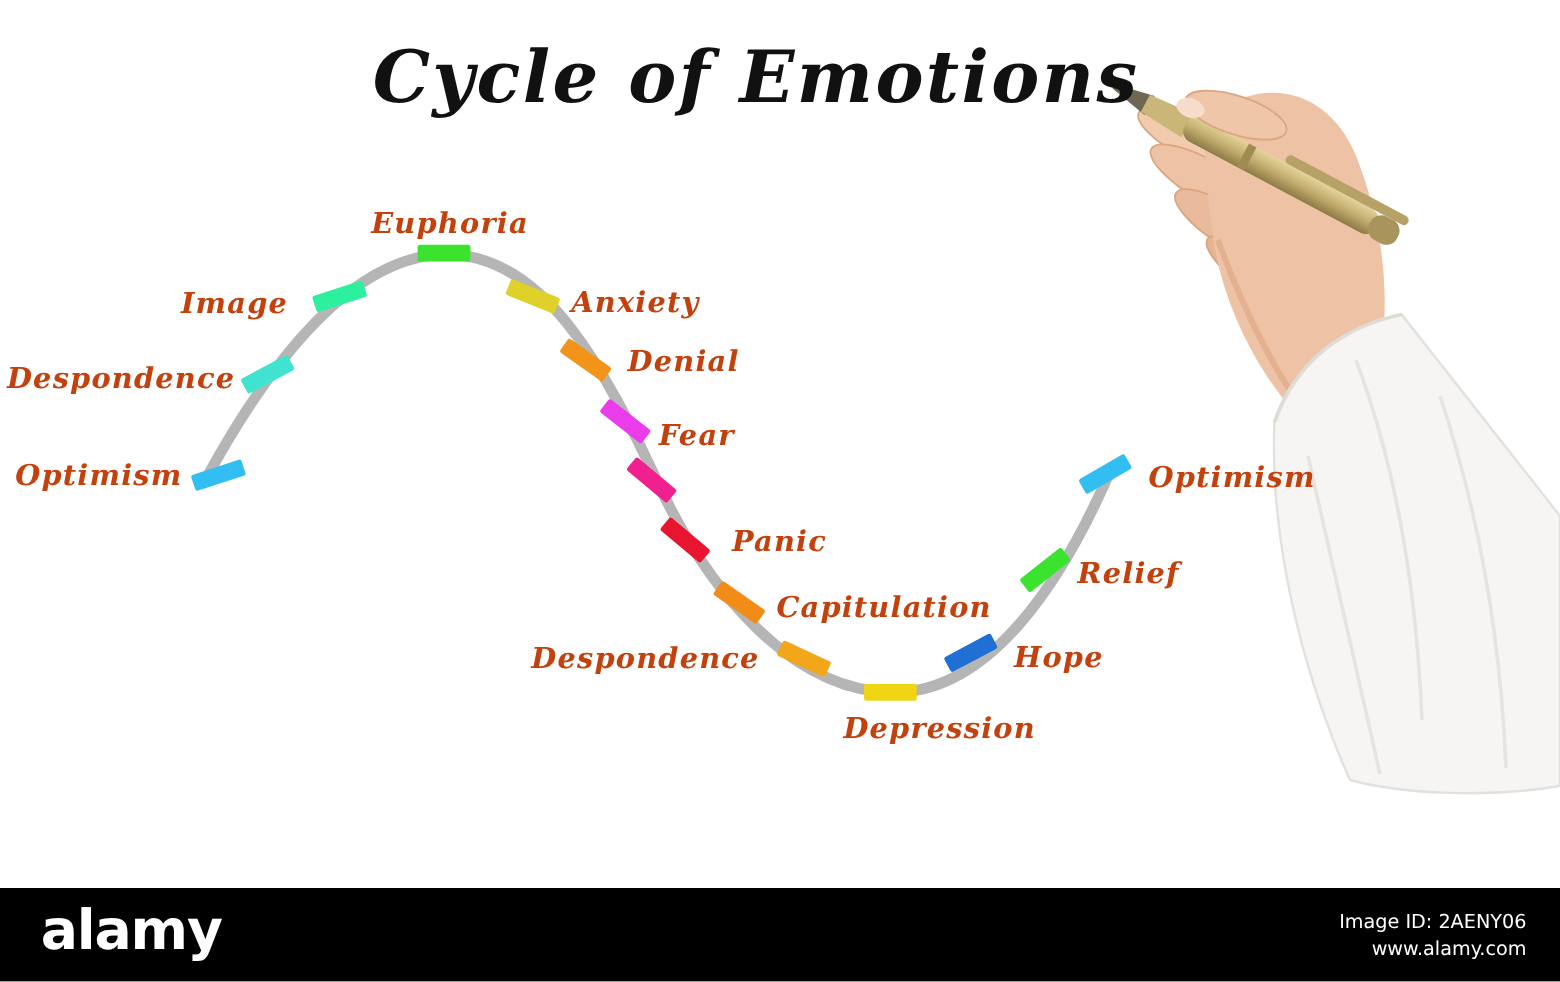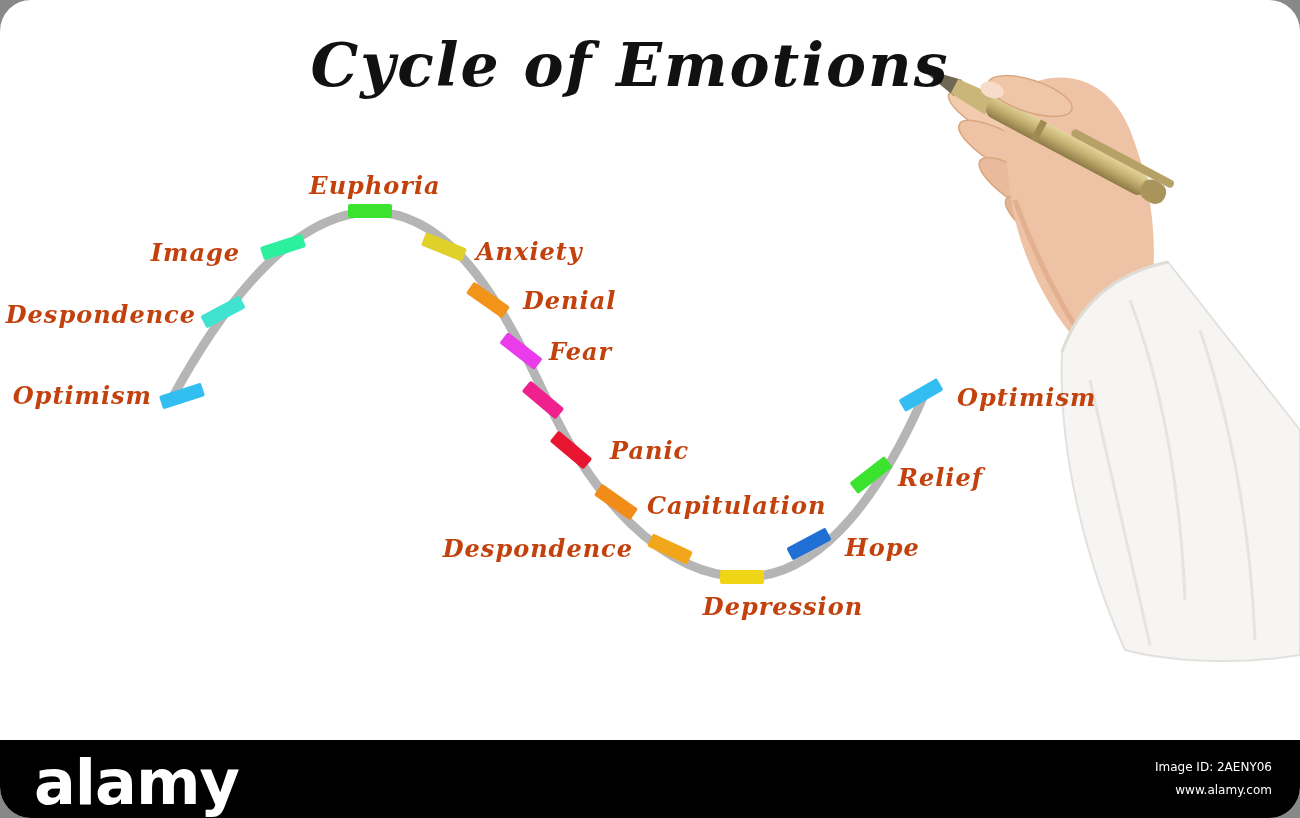--- a/index.html
+++ b/index.html
@@ -1,41 +1,41 @@
 <!DOCTYPE html>
 <html><head>
 <meta charset="utf-8">
 <style>
   html,body{margin:0;padding:0;background:#888;}
   .stage{
     position:relative;width:1300px;height:818px;background:#ffffff;
-    overflow:hidden;font-family:"DejaVu Serif", serif;margin:0 auto;border-radius:31px;
+    overflow:hidden;font-family:"DejaVu Serif", serif;margin:0 auto;
   }
   .title{
     position:absolute;top:30px;left:630px;transform:translateX(-50%);
     font-size:60px;font-weight:bold;font-style:italic;color:#111;
     letter-spacing:2px;white-space:nowrap;z-index:3;
   }
   .diagram-svg{position:absolute;top:0;left:0;z-index:1;}
   .lbl{
     position:absolute;font-size:24px;font-style:italic;font-weight:bold;
     color:#c2410c;white-space:nowrap;z-index:2;letter-spacing:1px;
   }
   .lbl-c{transform:translateX(-50%);}
   .footer{
     position:absolute;left:0;bottom:0;width:1300px;height:78px;
     background:#000;z-index:5;font-family:"DejaVu Sans", sans-serif;
   }
   .brand{
-    position:absolute;left:34px;top:12px;color:#fff;font-size:62px;
+    position:absolute;left:34px;top:12px;color:#fff;font-size:46px;
     font-weight:bold;letter-spacing:-1px;line-height:1;
   }
   .meta{
     position:absolute;right:28px;top:16px;color:#fff;text-align:right;
-    font-size:12px;line-height:23px;
+    font-size:16px;line-height:23px;
   }
 </style>
 </head>
 <body>
 
 <div class="stage">
 
   <div class="title">Cycle of Emotions</div>
 
   <svg class="diagram-svg" width="1300" height="740" viewBox="0 0 1300 740">
@@ -96,21 +96,21 @@
       <path d="M 1062 352 C 1080 300, 1120 272, 1168 262" fill="none" stroke="#dfdcd6" stroke-width="3"></path>
     </g>
   </svg>
 
   <div class="lbl" style="right:1148px; top:381px">Optimism</div>
   <div class="lbl" style="right:1104px; top:300px">Despondence</div>
   <div class="lbl" style="right:1060px; top:238px">Image</div>
   <div class="lbl lbl-c" style="left:375px; top:171px">Euphoria</div>
   <div class="lbl" style="left:476px; top:237px">Anxiety</div>
   <div class="lbl" style="left:523px; top:286px">Denial</div>
-  <div class="lbl" style="left:549px; top:337px">Fear</div>
+  <div class="lbl" style="left:549px; top:348px">Fear</div>
   <div class="lbl" style="left:610px; top:436px">Panic</div>
   <div class="lbl" style="right:667px; top:534px">Despondence</div>
   <div class="lbl" style="left:647px; top:491px">Capitulation</div>
   <div class="lbl lbl-c" style="left:783px; top:592px">Depression</div>
   <div class="lbl" style="left:845px; top:533px">Hope</div>
   <div class="lbl" style="left:898px; top:463px">Relief</div>
   <div class="lbl" style="left:957px; top:383px">Optimism</div>
 
   <div class="footer">
     <div class="brand">alamy</div>

